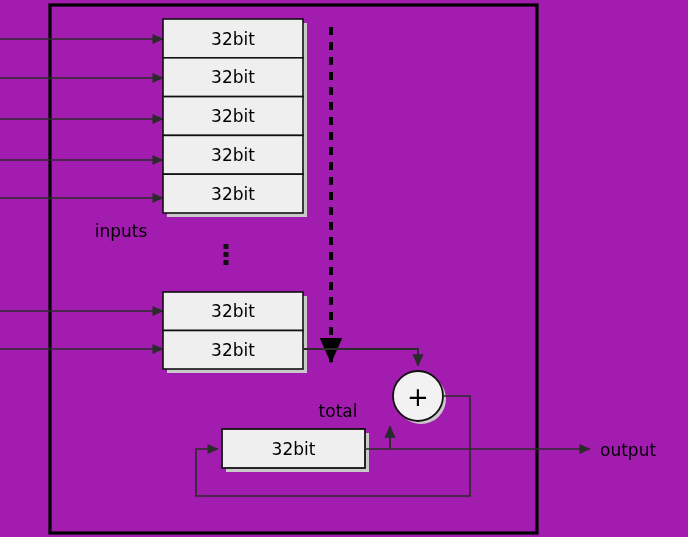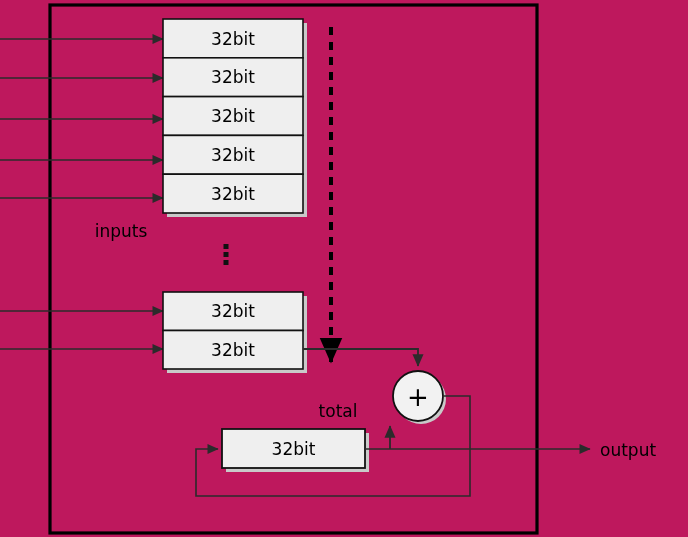--- a/index.html
+++ b/index.html
@@ -8,21 +8,21 @@
     padding: 0;
     background: #ffffff;
   }
   body {
     font-family: "DejaVu Sans", "Liberation Sans", sans-serif;
   }
   #diagram-root {
     position: relative;
     width: 688px;
     height: 537px;
-    background: #be185d;
+    background: #a21caf;
     overflow: hidden;
     text-align: center;
   }
   #diagram-svg {
     position: absolute;
     left: 0;
     top: 0;
   }
   .reg-text {
     font-family: "DejaVu Sans", "Liberation Sans", sans-serif;

